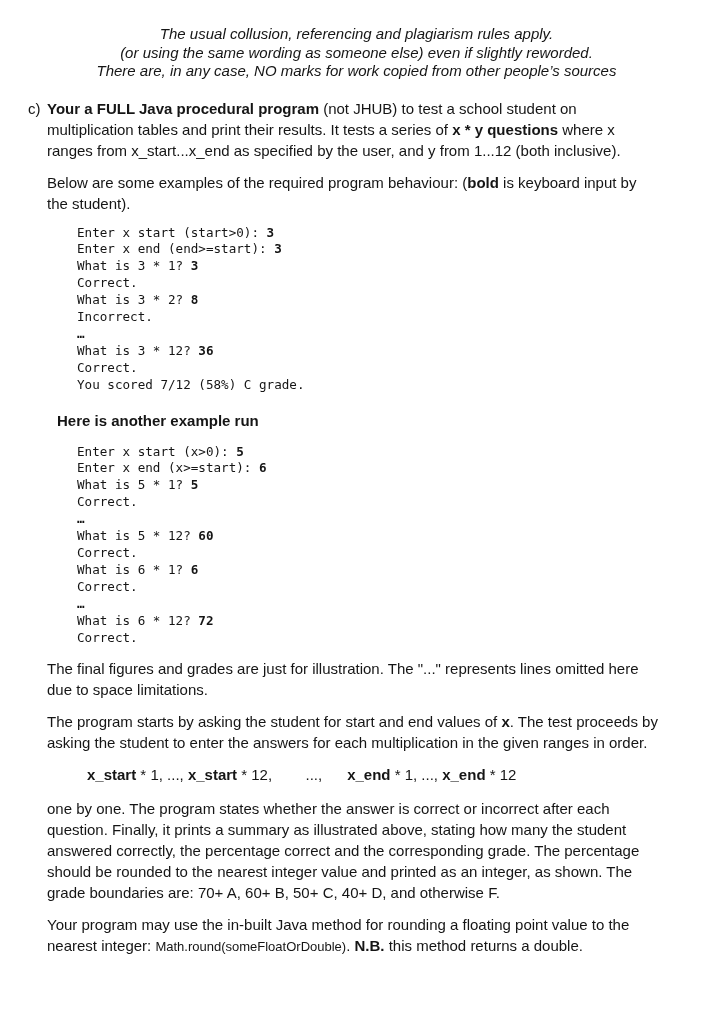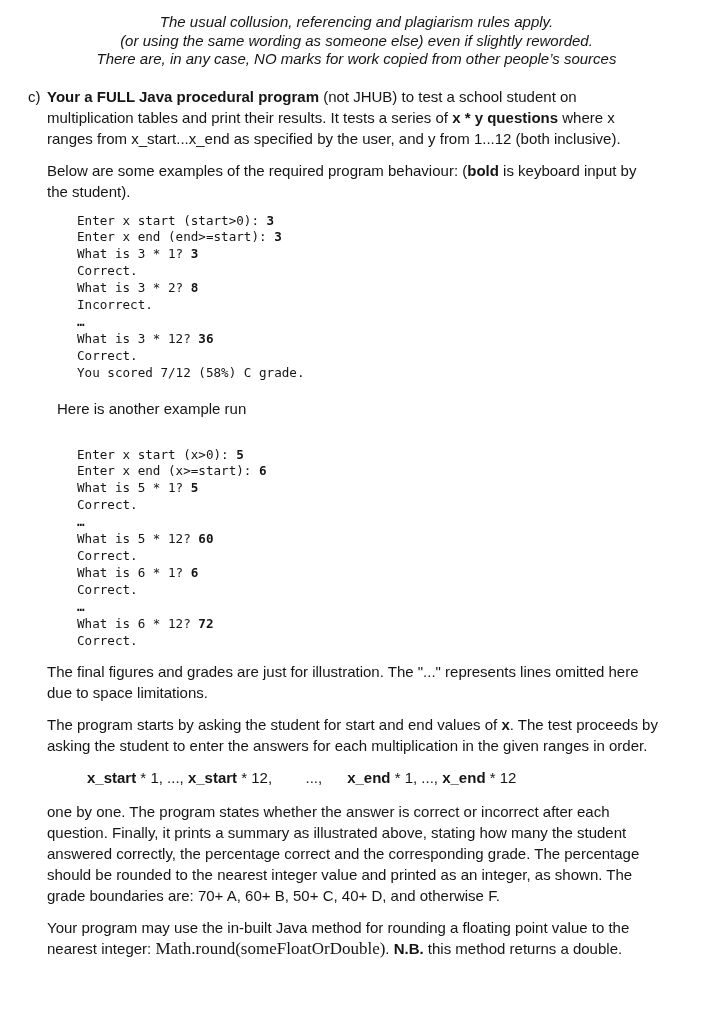--- a/index.html
+++ b/index.html
@@ -1,39 +1,39 @@
 <!DOCTYPE html>
 <html><head>
 <meta charset="utf-8">
 <style>
   html,body { margin:0; padding:0; background:#ffffff; }
   .page {
     width:713px; height:1011px; box-sizing:border-box;
     background:#ffffff; color:#151515;
     font-family:"Liberation Sans", sans-serif;
     font-size:15px; line-height:21px;
-    padding-top:13px; overflow:hidden;
+    padding-top:25px; overflow:hidden;
   }
   .notice {
     text-align:center; font-style:italic;
     font-size:15px; line-height:18.5px;
   }
   .qrow { display:flex; margin-top:17px; }
   .qlabel { width:47px; padding-left:28px; box-sizing:border-box; flex:none; }
   .qcontent { width:614px; flex:none; }
   .para { margin:0 0 11px 0; }
   .b { font-weight:bold; }
-  .m { font-family:Liberation Serif, serif; font-size:17px; }
+  .m { font-family:Liberation Sans, sans-serif; font-size:13px; }
   .code {
     font-family:"DejaVu Sans Mono","Liberation Mono",monospace;
     font-size:12.6px; line-height:16.9px;
     margin:3px 0 12px 30px;
   }
   .code .b { font-weight:bold; }
-  .caption { margin:16px 0 28px 10px; }
+  .caption { margin:16px 0 13px 10px;font-weight:bold; }
   .formula { margin:6px 0 13px 40px; white-space:pre-wrap; }
 </style>
 </head>
 <body>
 
 <div class="page">
 
   <div class="notice">
     <div>The usual collusion, referencing and plagiarism rules apply.</div>
     <div>(or using the same wording as someone else) even if slightly reworded.</div>

